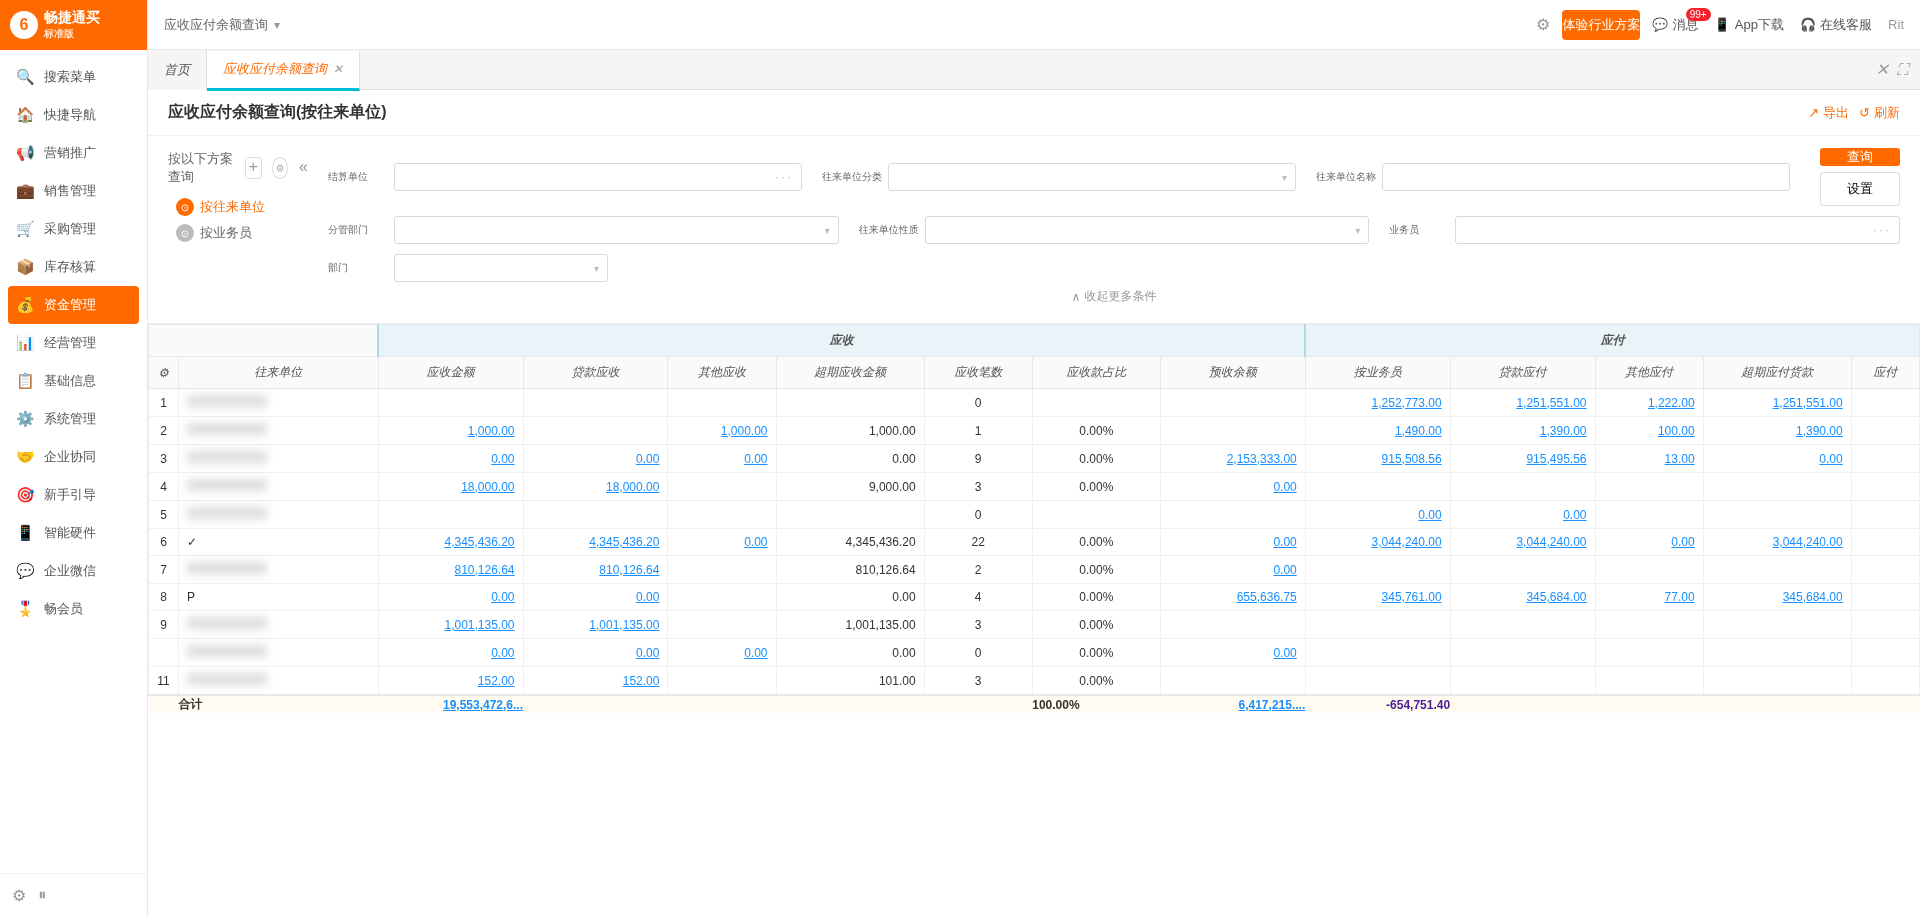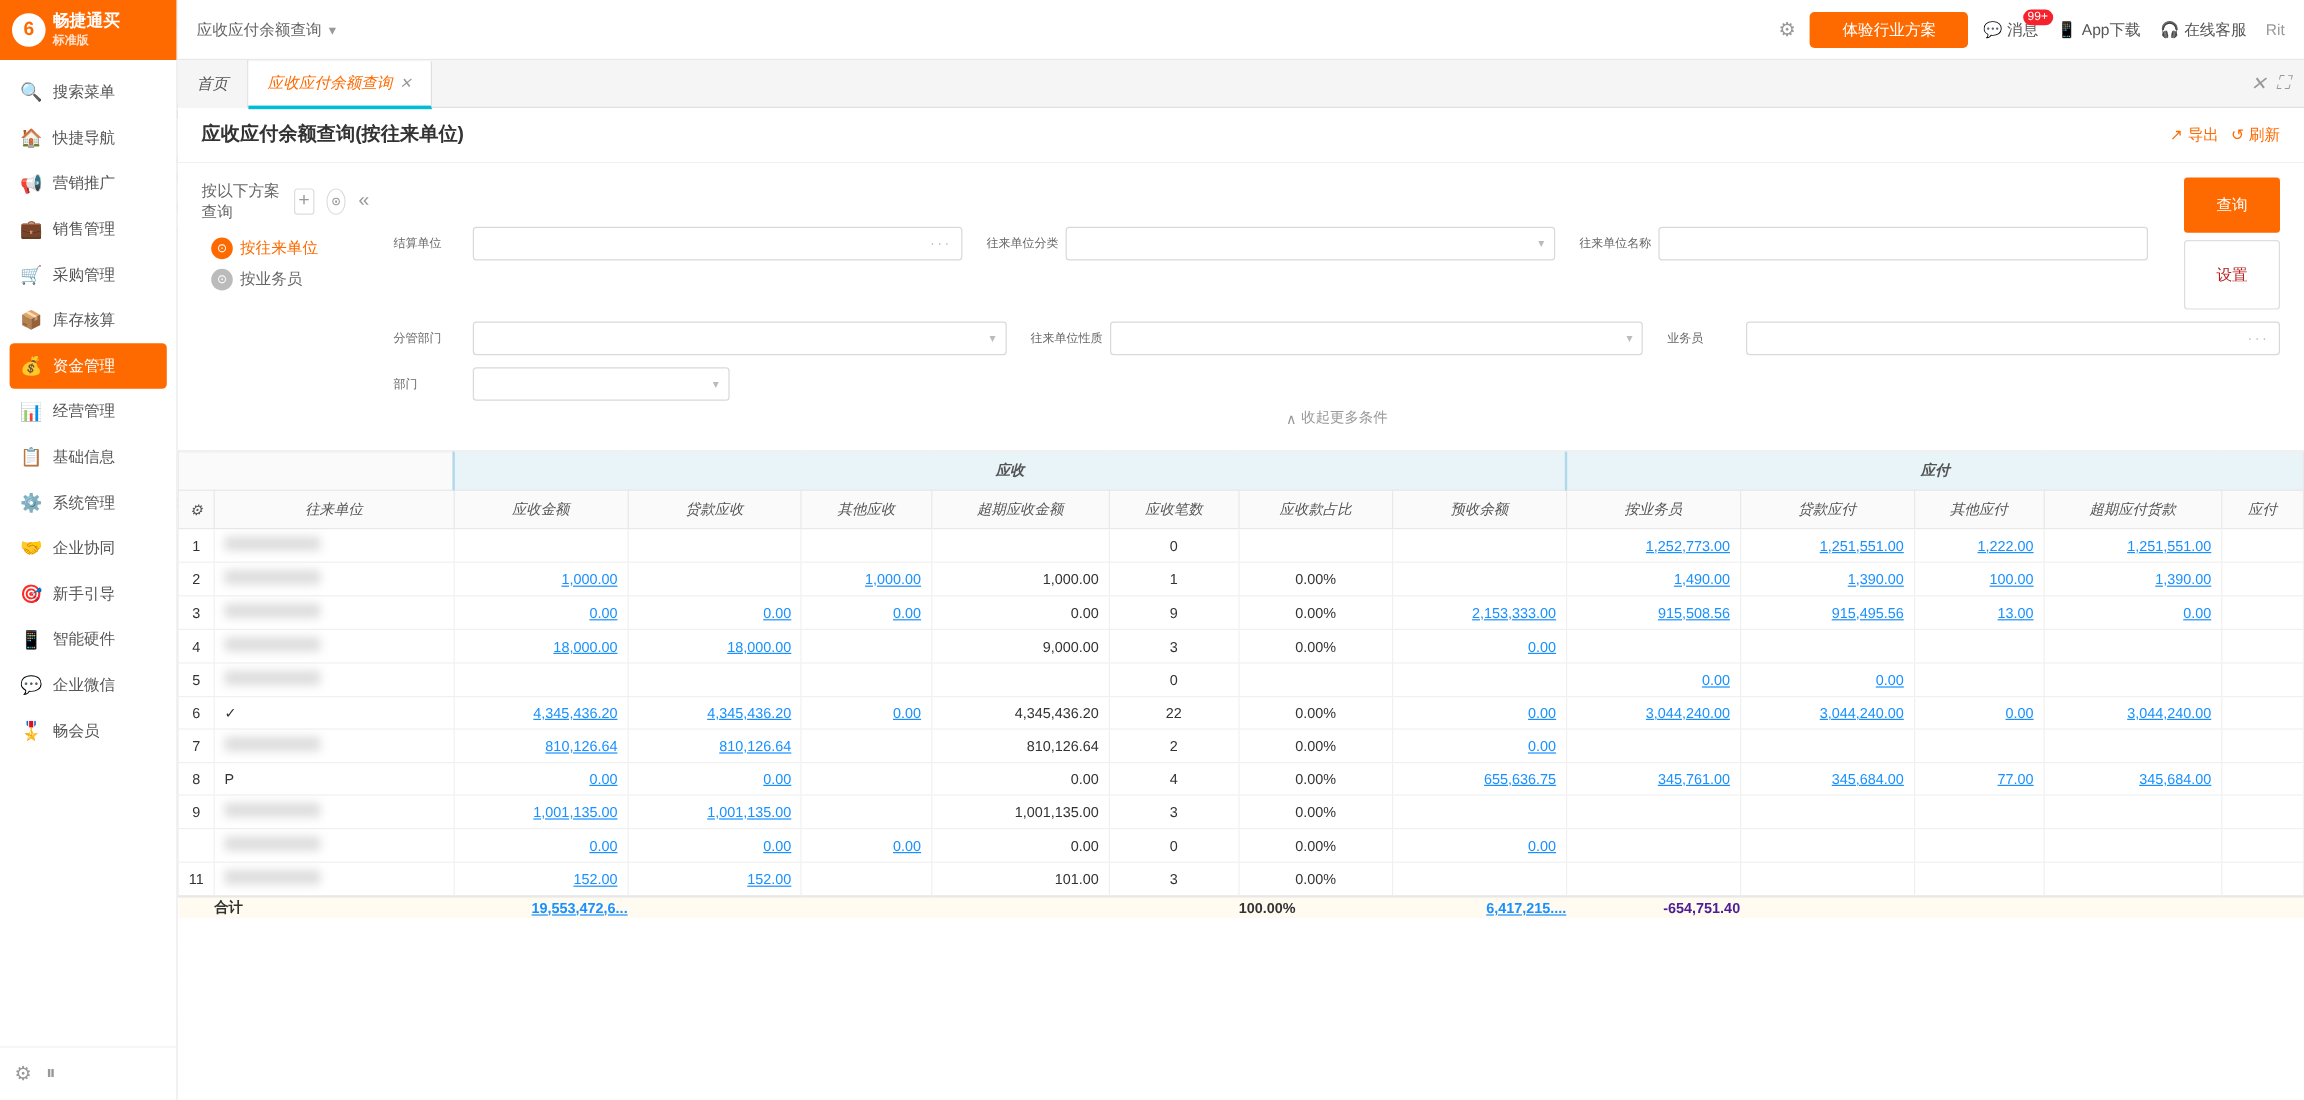--- a/index.html
+++ b/index.html
@@ -33,21 +33,21 @@
     .header {
       position: fixed; left: 148px; top: 0; right: 0; height: 50px;
       background: #fff; border-bottom: 1px solid #e8e8e8;
       display: flex; align-items: center; padding: 0 16px; gap: 12px; z-index: 99;
     }
     .header-breadcrumb { display: flex; align-items: center; gap: 6px; flex: 1; color: #666; font-size: 13px; }
     .header-breadcrumb-chevron { color: #999; font-size: 12px; }
     .header-gear { color: #999; cursor: pointer; font-size: 16px; }
     .header-trial-btn {
       background: #ff6a00; color: #fff; border: none; border-radius: 4px;
-      padding: 6px 27px; font-size: 13px; cursor: pointer; white-space: nowrap;
+      padding: 6px 0; font-size: 13px; cursor: pointer; white-space: nowrap;
     }
     .header-right { display: flex; align-items: center; gap: 16px; }
     .header-badge-item { display: flex; align-items: center; gap: 4px; color: #555; cursor: pointer; position: relative; font-size: 13px; }
     .badge-red { background: #f5222d; color: #fff; font-size: 10px; border-radius: 10px; padding: 1px 4px; position: absolute; top: -8px; right: -12px; min-width: 18px; text-align: center; }
     .header-user { color: #999; font-size: 13px; }
 
     
     .tab-bar {
       position: fixed; left: 148px; top: 50px; right: 0; height: 40px;
       background: #f5f5f5; display: flex; align-items: center; border-bottom: 1px solid #e0e0e0;
@@ -123,25 +123,25 @@
     .td-num { text-align: right; }
     .td-left { text-align: left; }
     .settings-icon-cell { width: 30px; }
 
     
     .table-footer tr td { background: #fffbf0; font-weight: 600; border-top: 2px solid #e8e8e8; }
 
     
     .query-btn {
       background: #ff6a00; color: #fff; border: none; border-radius: 3px;
-      padding: 14px 18px; font-size: 13px; cursor: pointer; display: block; width: 80px; text-align: center;
+      padding: 0 18px; font-size: 13px; cursor: pointer; display: block; width: 80px; text-align: center;
     }
     .set-btn {
-      background: #fff; color: #b91c1c; border: 1px solid #ddd; border-radius: 3px;
-      padding: 19px 18px; font-size: 13px; cursor: pointer; display: block; width: 80px; margin-top: 6px;
+      background: #fff; color: #000000; border: 1px solid #ddd; border-radius: 3px;
+      padding: 7px 18px; font-size: 13px; cursor: pointer; display: block; width: 80px; margin-top: 6px;
     }
     .filter-actions { display: flex; flex-direction: column; align-items: flex-end; padding: 0 0 0 10px; }
 
     .teal-tab { border-bottom: 3px solid #00bcd4 !important; }
   </style>
 </head>
 <body>
 
 <div class="sidebar">
   <div class="sidebar-logo">

